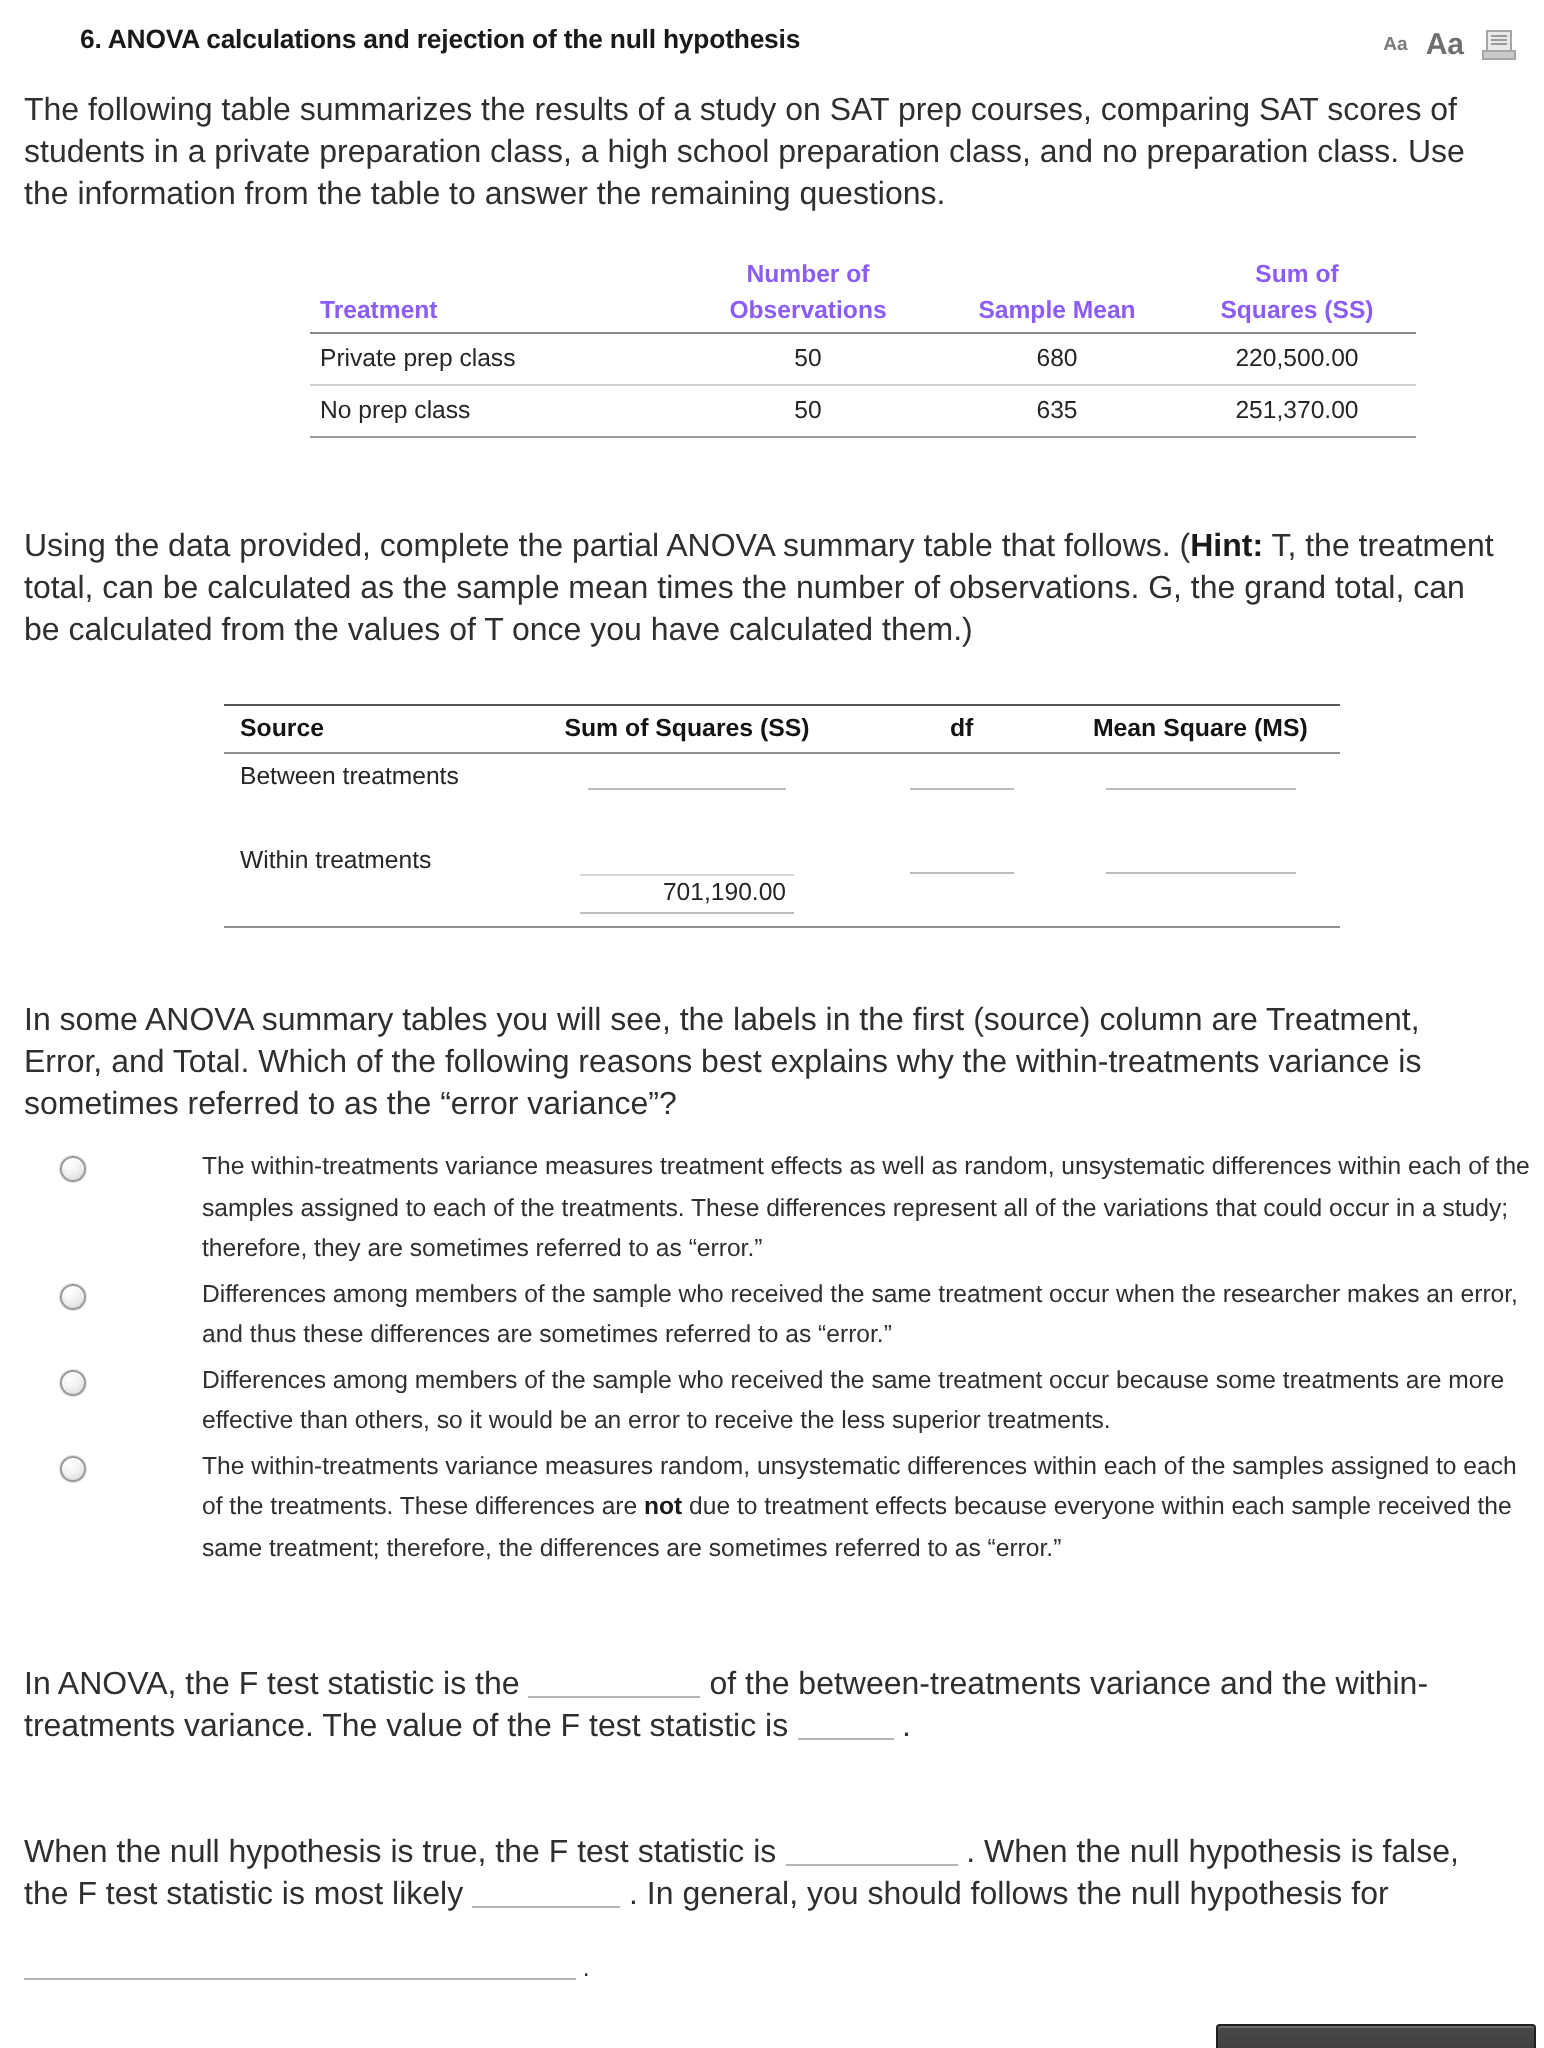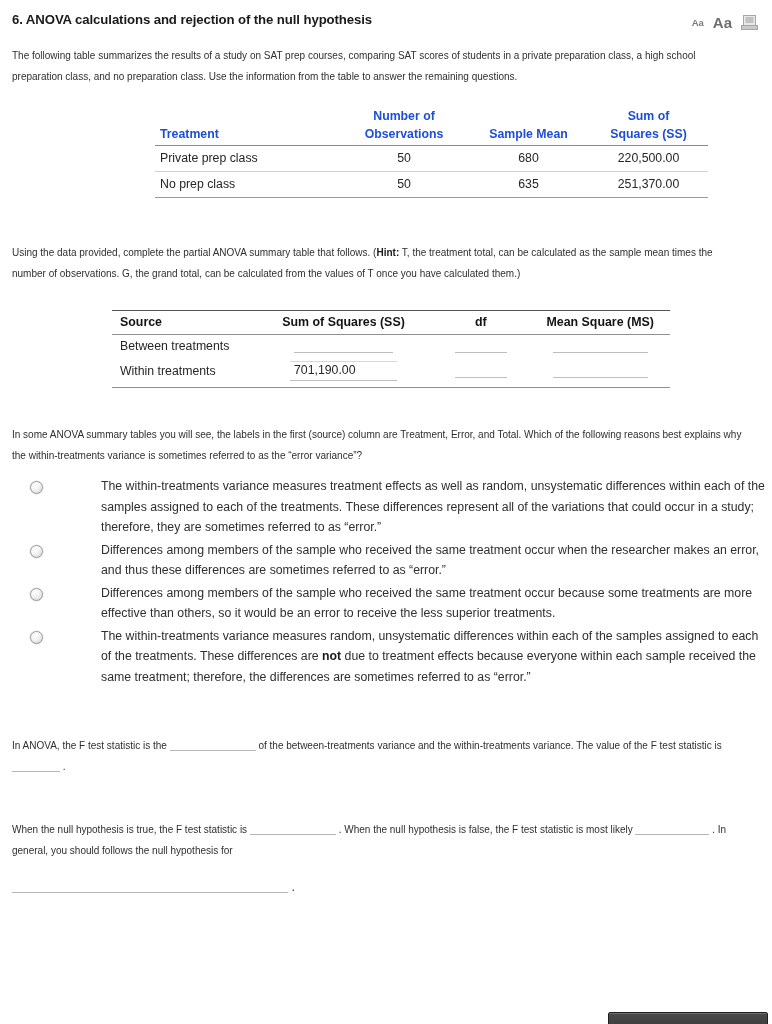--- a/index.html
+++ b/index.html
@@ -14,20 +14,21 @@
     font-family: "Liberation Sans", sans-serif;
     color: #2b2b2b;
     overflow: hidden;
   }
 
   
   .header {
     display: flex;
     align-items: flex-start;
     padding: 12px 14px 0 12px;
+    margin-left: 28px;
   }
   .q-title {
     font-size: 13.2px;
     font-weight: bold;
     color: #1a1a1a;
     letter-spacing: -0.1px;
     flex: 1;
     line-height: 1.2;
   }
   .header-tools {
@@ -52,40 +53,40 @@
   }
   .doc-icon {
     width: 17px;
     height: 17px;
     position: relative;
     cursor: pointer;
   }
 
   
   .para {
-    font-size: 10px;
+    font-size: 16px;
     line-height: 21px;
     color: #2f2f2f;
     padding: 0 24px 0 12px;
     margin-top: 14px;
   }
 
   
   .table-wrap-1 {
     margin: 22px 0 0 0;
     padding-left: 155px;
   }
   table.data {
     border-collapse: collapse;
     font-size: 12.3px;
     color: #262626;
   }
   table.data th {
     font-weight: bold;
-    color: #1d4ed8;
+    color: #8b5cf6;
     vertical-align: bottom;
     padding: 0 8px 3px 8px;
     font-size: 12.3px;
     line-height: 15px;
   }
   table.data thead tr.hdr-row th {
     border-bottom: 1.5px solid #8a8a8a;
   }
   table.data td {
     padding: 5px 8px 5px 8px;
@@ -141,21 +142,22 @@
   }
   .blank.w-ss { width: 99px; }
   .blank.w-df { width: 52px; }
   .blank.w-ms { width: 95px; }
   .val-cell {
     display: inline-block;
     border-bottom: 1.3px solid #bdbdbd;
     border-top: 1.3px solid #d8d8d8;
     min-width: 99px;
     padding: 0 4px 1px 4px;
-    text-align: left;
+    text-align: right;
+    margin-top: 34px;
   }
 
   
   .choices {
     margin-top: 10px;
     padding: 0 4px 0 30px;
   }
   .choice {
     display: flex;
     align-items: flex-start;

